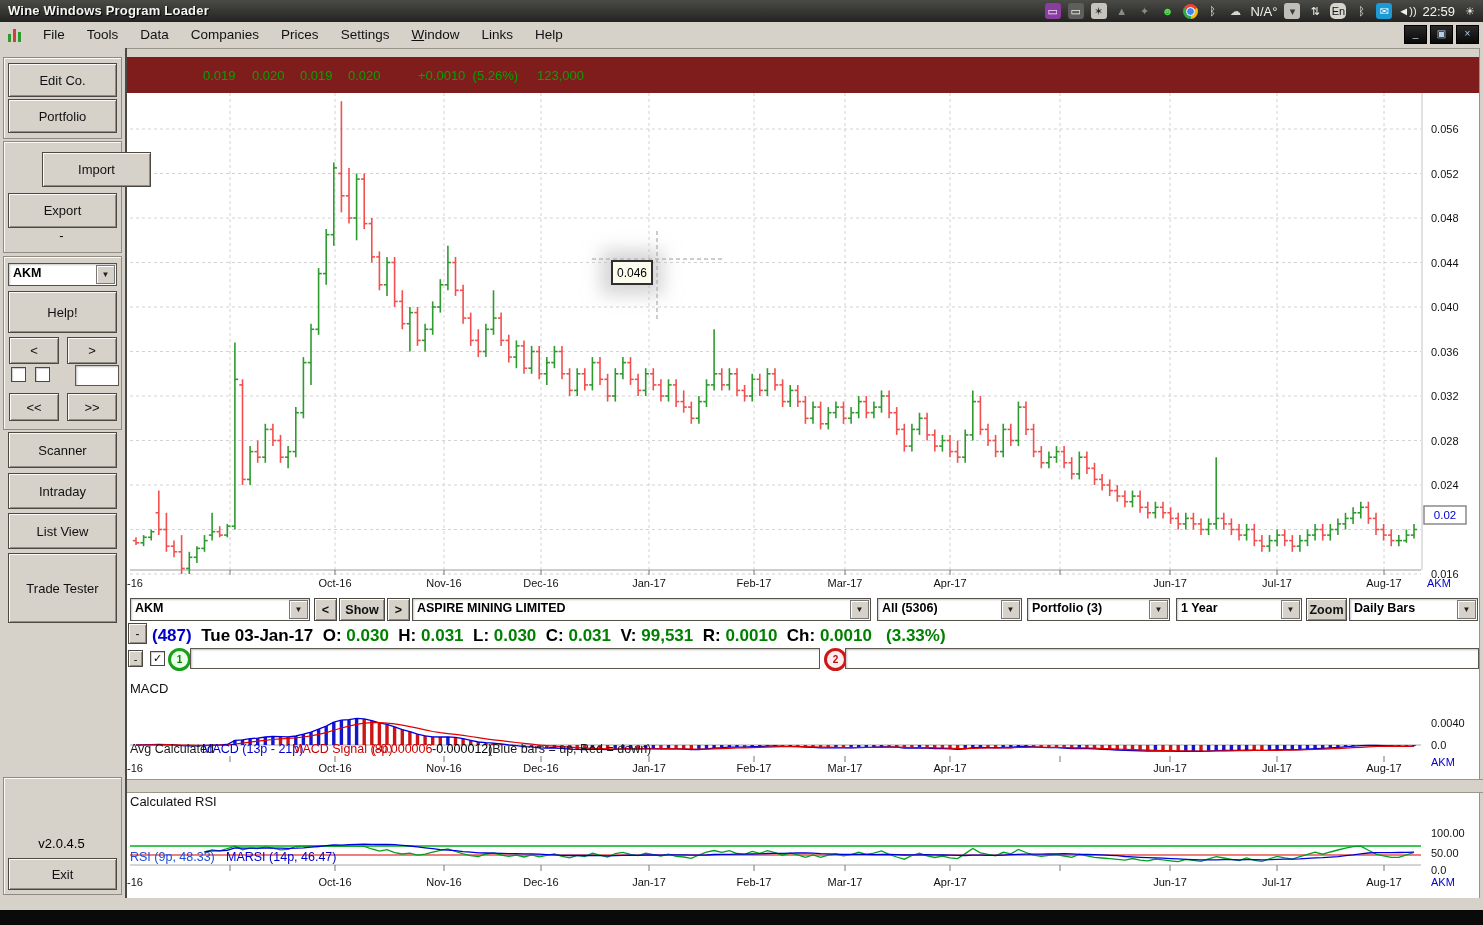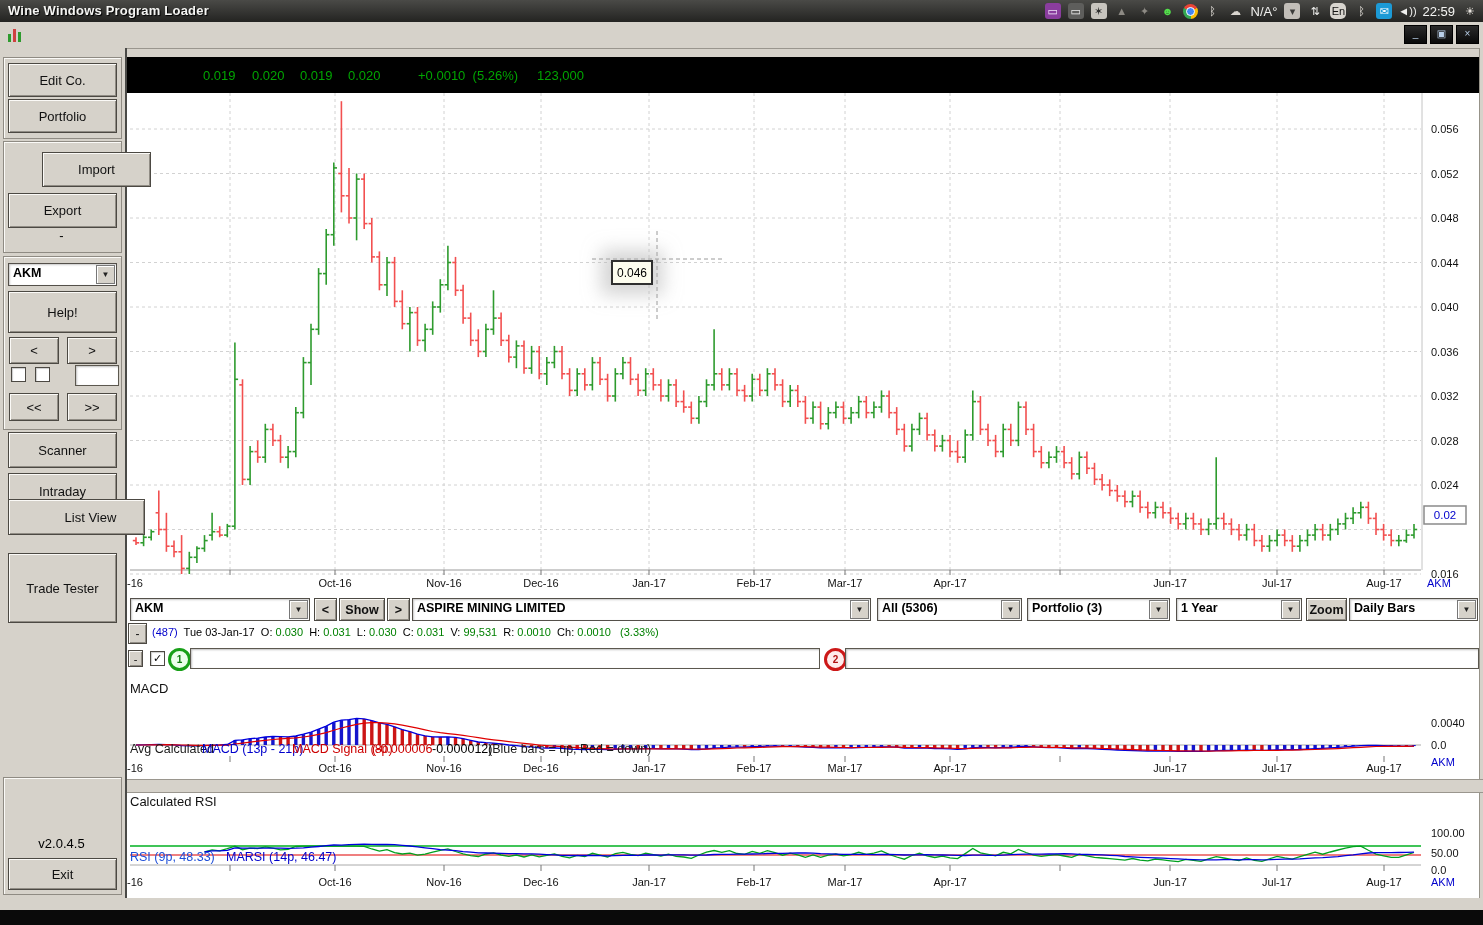--- a/index.html
+++ b/index.html
@@ -44,24 +44,24 @@
                border:1px solid #777;box-shadow:inset 1px 1px 0 #fff;
                display:flex;align-items:center;justify-content:center;font-size:8px;color:#222;}
   .sunken{background:#fff;border:1px solid #5c584f;box-shadow:inset 1px 1px 2px rgba(0,0,0,.25);}
   .cb{width:13px;height:13px;background:#fff;border:1px solid #4c4943;
       box-shadow:inset 1px 1px 1px rgba(0,0,0,.2);font-size:11px;line-height:12px;
       text-align:center;color:#000;}
   
   .child-bg{left:127px;top:57px;width:1352px;height:841px;background:#fff;}
   .v-sep{left:125px;top:48px;width:2px;height:850px;background:#4a4a47;}
   .right-edge{left:1479px;top:48px;width:4px;height:850px;background:#d6d2ca;border-left:1px solid #979389;}
-  .quotebar{left:127px;top:57px;width:1352px;height:36px;background:#000000;}
+  .quotebar{left:127px;top:57px;width:1352px;height:36px;background:#7f1d1d;}
   .qv{position:absolute;top:11px;font-size:13px;white-space:pre;}
   .toolrow-btn{font-size:12.5px;font-weight:bold;}
-  .statustext{font-size:11px;white-space:pre;}
+  .statustext{font-size:17px;white-space:pre;font-weight:bold;}
   .badge{width:17px;height:17px;border-radius:50%;font-size:10px;font-weight:bold;
          display:flex;align-items:center;justify-content:center;}
   .panel-title{font-size:13px;color:#111;}
   .legend-span{position:absolute;font-size:12.5px;white-space:pre;}
   .sep-strip{left:127px;top:779px;width:1356px;height:12px;background:#d6d2ca;
              border-top:1px solid #9a968e;border-bottom:1px solid #9a968e;}
   .bot-gray{left:0;top:898px;width:1483px;height:12px;background:#d6d2ca;}
   .bot-black{left:0;top:910px;width:1483px;height:15px;background:#0a0a0a;}
   .tooltip-box{left:611px;top:260px;width:38px;height:21px;background:#fdfdef;
      border:2px solid #2f2f2f;display:flex;align-items:center;justify-content:center;
@@ -96,20 +96,31 @@
       <div class="tray-ico" style="background: transparent; color: rgb(233, 229, 223); border-radius: 0px;">☀</div>
     </div>
 </div>
 
 <div class="abs menubar">
   <div class="app-ico">
     <i style="left:0;height:8px"></i>
       <i style="left:5px;height:13px;background:#d04040"></i>
       <i style="left:10px;height:10px"></i>
   </div>
+  <div id="menu-items" style="display:flex">
+      <div class="menu-item">File</div>
+      <div class="menu-item">Tools</div>
+      <div class="menu-item">Data</div>
+      <div class="menu-item">Companies</div>
+      <div class="menu-item">Prices</div>
+      <div class="menu-item">Settings</div>
+      <div class="menu-item"><u>W</u>indow</div>
+      <div class="menu-item">Links</div>
+      <div class="menu-item">Help</div>
+    </div>
 </div>
 <div class="abs win-controls" id="win-controls">
     <div class="win-btn">_</div>
     <div class="win-btn">▣</div>
     <div class="win-btn">×</div>
   </div>
 
 <div class="abs sidebar"></div>
 <div class="abs child-bg"></div>
 <div class="abs v-sep"></div>
@@ -1009,14 +1020,14 @@
 
 <div class="abs bot-gray"></div>
 <div class="abs bot-black"></div>
 
 <div class="abs btn3d" style="left: 8px; top: 63px; width: 107px; height: 32px;">Edit Co.</div>
 <div class="abs btn3d" style="left: 8px; top: 99px; width: 107px; height: 32px;">Portfolio</div>
 <div class="abs btn3d" style="left: 8px; top: 152px; width: 107px; height: 33px; margin-left: 34px;">Import</div>
 <div class="abs btn3d" style="left: 8px; top: 193px; width: 107px; height: 33px;">Export</div>
 <div class="abs btn3d" style="left: 8px; top: 432px; width: 107px; height: 34px;">Scanner</div>
 <div class="abs btn3d" style="left: 8px; top: 473px; width: 107px; height: 34px;">Intraday</div>
-<div class="abs btn3d" style="left: 8px; top: 499px; width: 107px; height: 34px; padding-left: 28px;">List View</div>
+<div class="abs btn3d" style="left: 8px; top: 513px; width: 107px; height: 34px;">List View</div>
 <div class="abs btn3d" style="left: 8px; top: 553px; width: 107px; height: 68px;">Trade Tester</div>
 
 </body></html>

